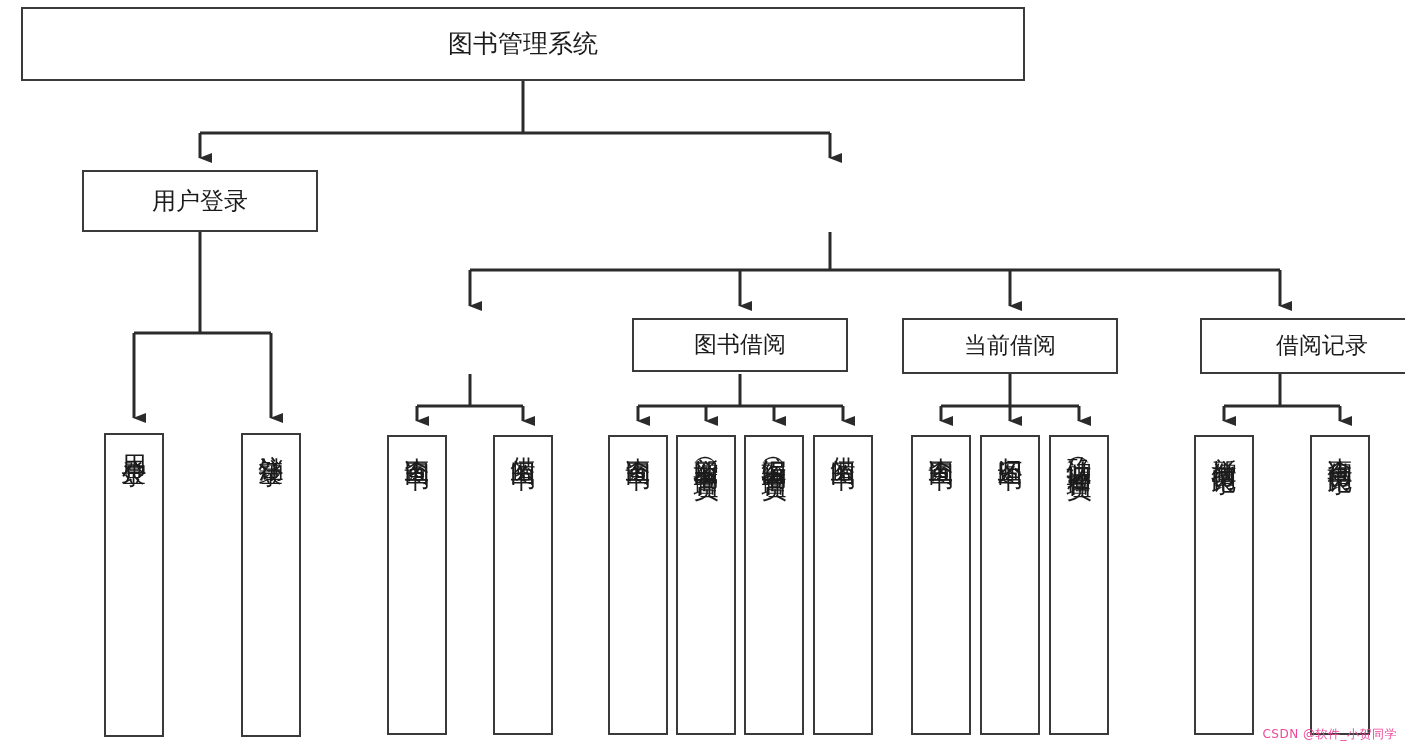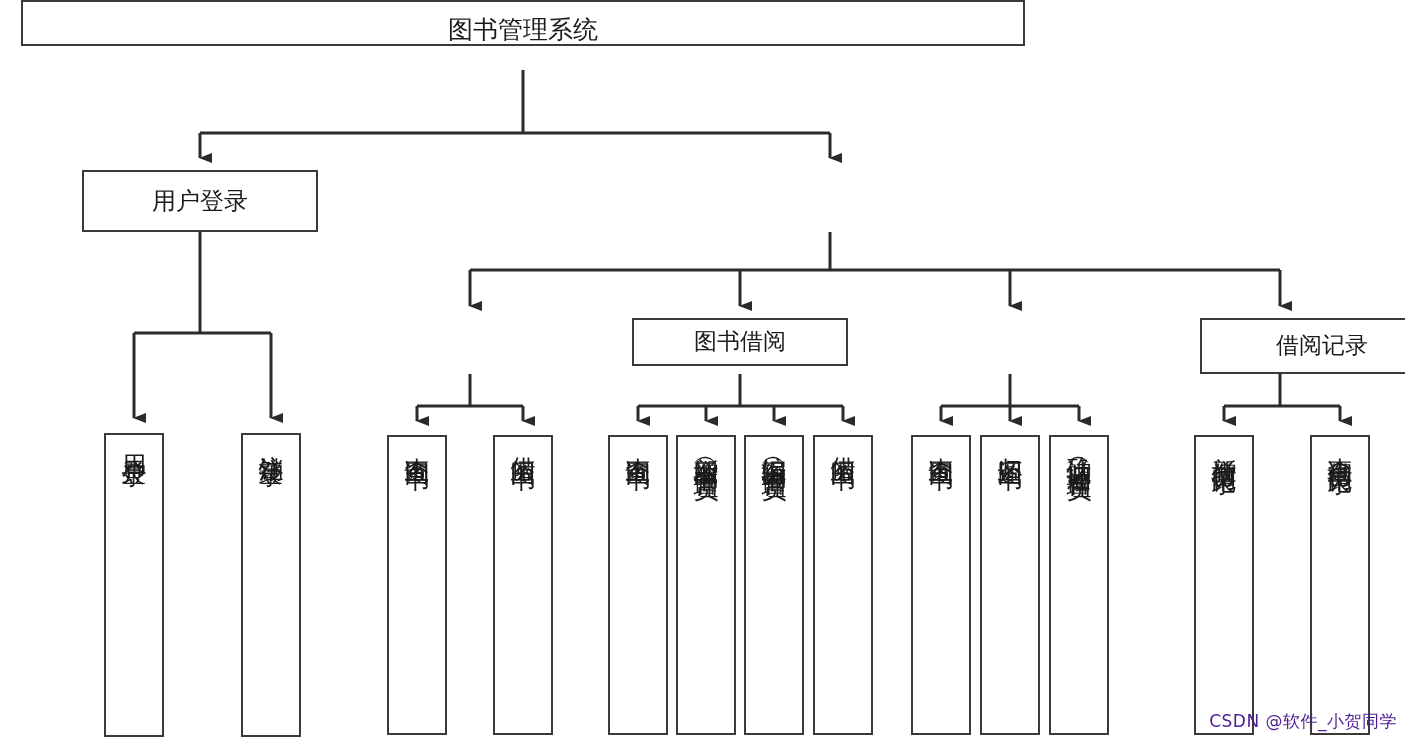--- a/index.html
+++ b/index.html
@@ -49,23 +49,23 @@
     writing-mode:vertical-rl;
     text-orientation:upright;
     font-size:25px;
     letter-spacing:3px;
     line-height:1;
     white-space:nowrap;
   }
   .watermark{
     position:absolute;
     right:8px;
-    bottom:14px;
-    font-size:17px;
-    color:#4c1d95;
+    bottom:4px;
+    font-size:12px;
+    color:#ec4899;
     letter-spacing:0.5px;
     z-index:5;
     white-space:nowrap;
   }
 </style>
 </head>
 <body>
 
 <div id="stage">
 
@@ -112,30 +112,33 @@
       <path d="M1010,406 L1010,421" marker-end="url(#ah)"></path>
       <path d="M1079,406 L1079,421" marker-end="url(#ah)"></path>
 
       <path d="M1280,374 L1280,406"></path>
       <path d="M1224,406 L1340,406"></path>
       <path d="M1224,406 L1224,421" marker-end="url(#ah)"></path>
       <path d="M1340,406 L1340,421" marker-end="url(#ah)"></path>
     </g>
   </svg>
 
-  <div class="node lvl0" style="left:21px;top:0;width:1004px;height:46px;align-items:flex-end;">
+  <div class="node lvl0" style="left:21px;top:7px;width:1004px;height:74px;">
     <span class="node-label">图书管理系统</span>
   </div>
 
   <div class="node lvl1" style="left:82px;top:170px;width:236px;height:62px;">
     <span class="node-label">用户登录</span>
   </div>
 
-  <div class="node lvl2" style="left:632px;top:318px;width:216px;height:48px;justify-content:center;">
+  <div class="node lvl2" style="left:632px;top:318px;width:216px;height:54px;justify-content:center;">
     <span class="node-label">图书借阅</span>
+  </div>
+  <div class="node lvl2" style="left:902px;top:318px;width:216px;height:56px;">
+    <span class="node-label">当前借阅</span>
   </div>
   <div class="node lvl2" style="left:1200px;top:318px;width:216px;height:56px;padding-left:28px;">
     <span class="node-label">借阅记录</span>
   </div>
 
   <div class="node leaf" style="left:104px;top:433px;width:60px;height:304px;">
     <span class="node-label">用户登录</span>
   </div>
   <div class="node leaf" style="left:241px;top:433px;width:60px;height:304px;">
     <span class="node-label">注销登录</span>

